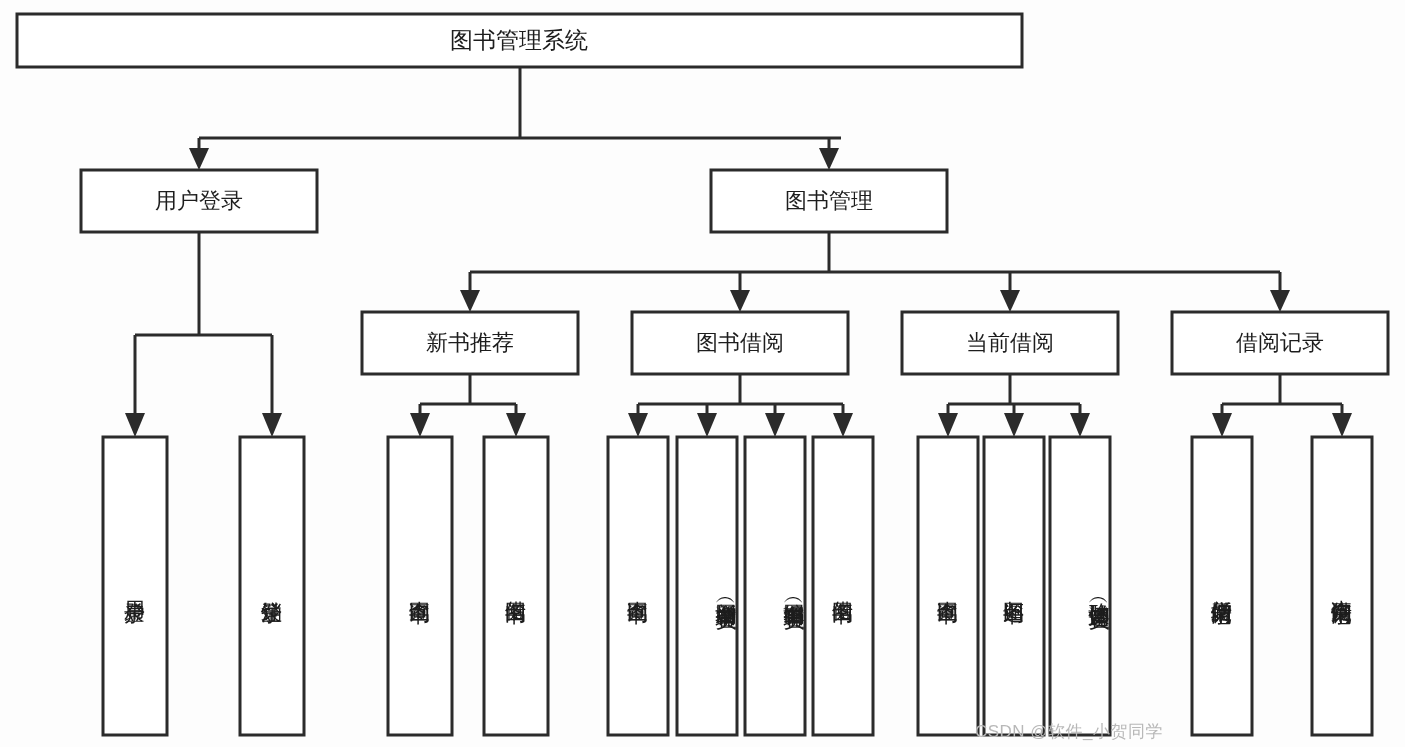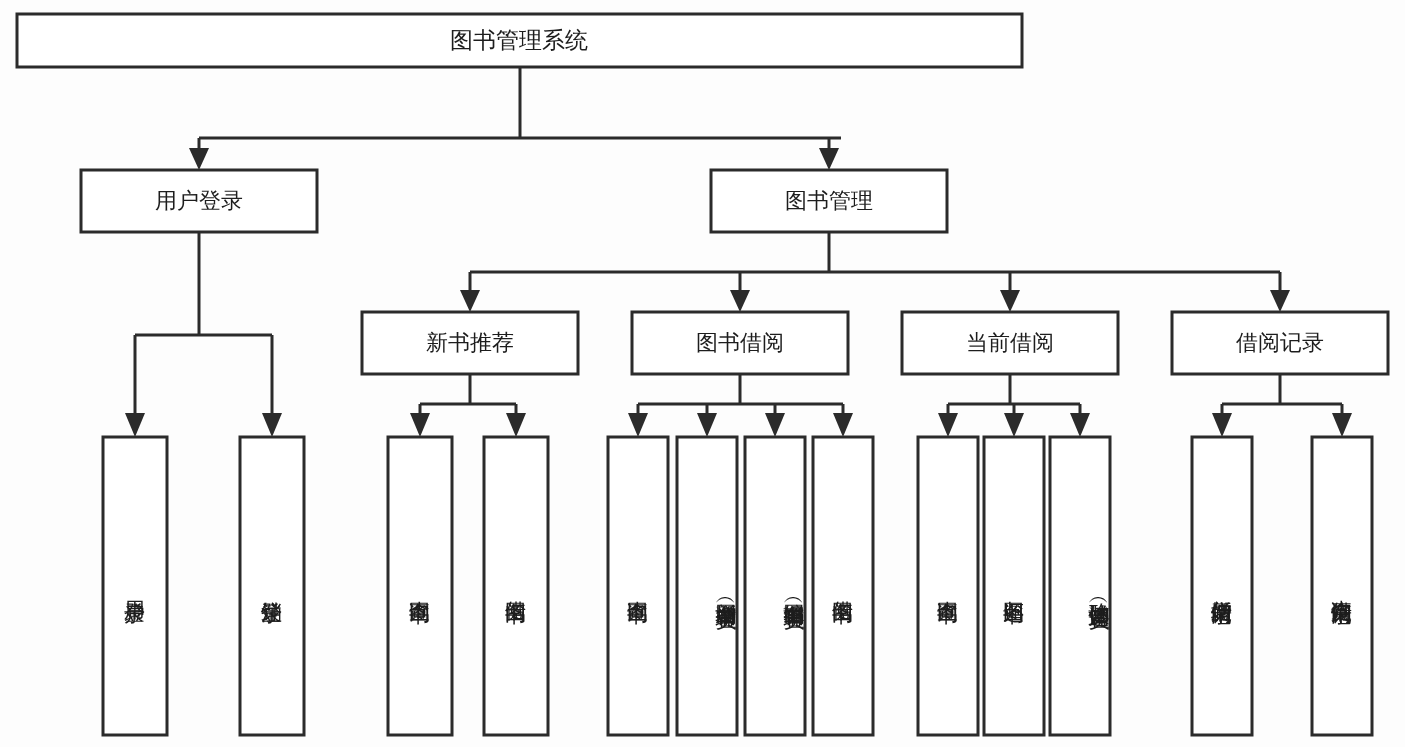--- a/index.html
+++ b/index.html
@@ -189,13 +189,14 @@
   <div class="vlabel" style="left:745px;top:437px;width:60px;height:298px;align-items:flex-start;padding-top:8px;box-sizing:border-box;">编辑图书（管理员）</div>
   <div class="vlabel" style="left:813px;top:437px;width:60px;height:298px;">借阅图书</div>
 
   <div class="vlabel" style="left:918px;top:437px;width:60px;height:298px;">查询图书</div>
   <div class="vlabel" style="left:984px;top:437px;width:60px;height:298px;">归还图书</div>
   <div class="vlabel" style="left:1050px;top:437px;width:60px;height:298px;align-items:flex-start;padding-top:8px;box-sizing:border-box;">确认归还（管理员）</div>
 
   <div class="vlabel" style="left:1192px;top:437px;width:60px;height:298px;">新增借阅记录</div>
   <div class="vlabel" style="left:1312px;top:437px;width:60px;height:298px;">查询借阅记录</div>
 
+  <div id="watermark">CSDN @软件_小贺同学</div>
 </div>
 
 </body></html>

